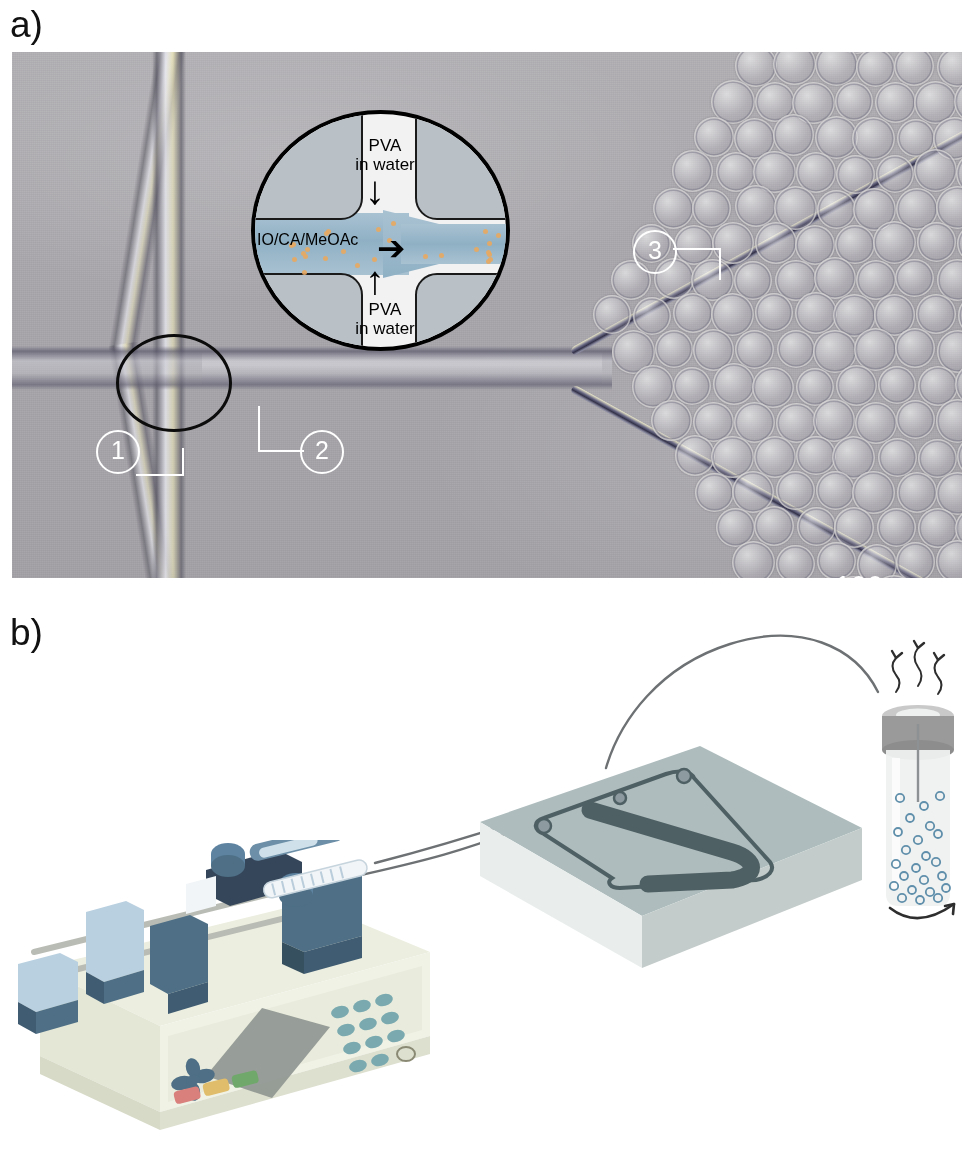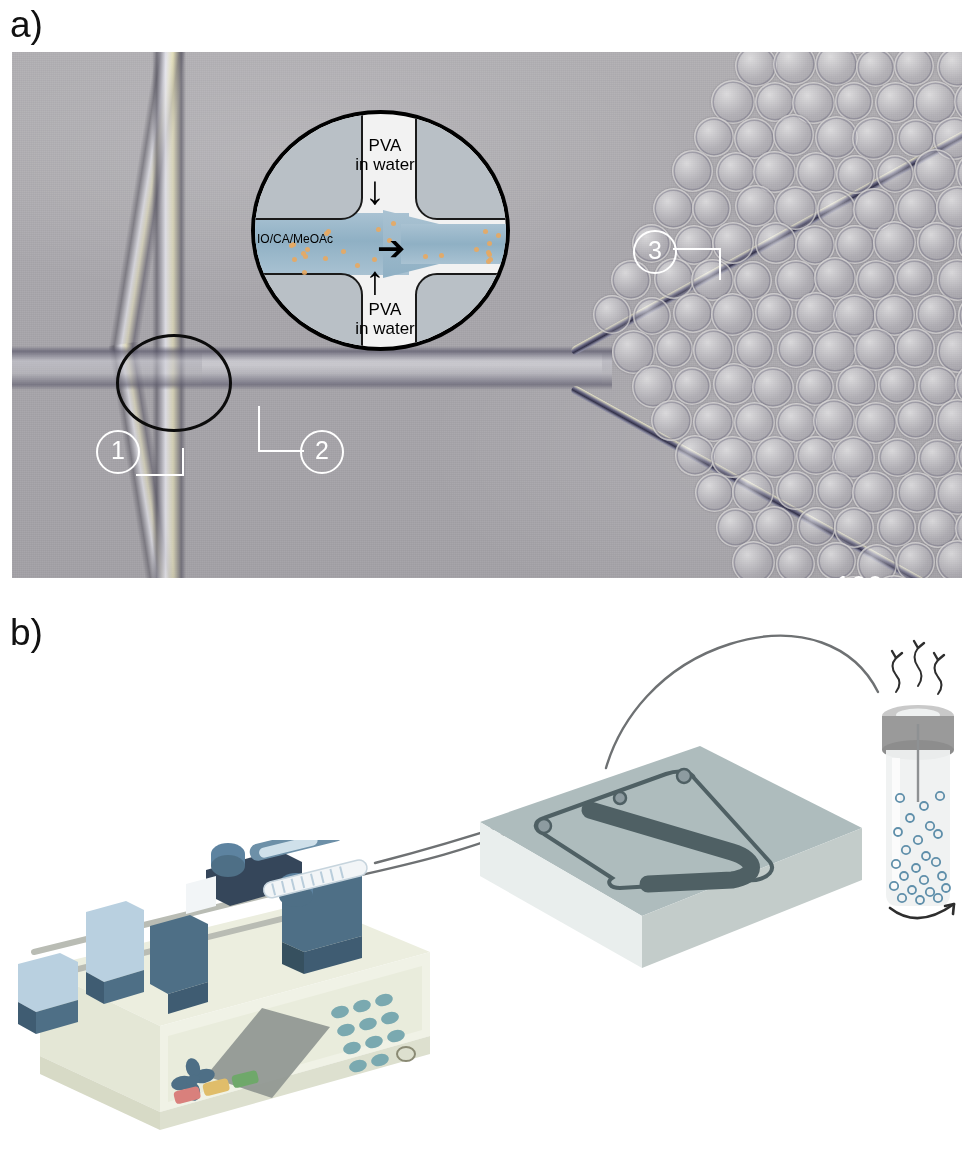--- a/index.html
+++ b/index.html
@@ -86,21 +86,21 @@
      background:linear-gradient(180deg,#a9c2d2 0%,#8fb0c4 45%,#a9c2d2 100%);}
   #stream-neck{position:absolute;left:146px;top:110px;width:118px;height:40px;border-radius:0 12px 12px 0;
      background:linear-gradient(180deg,#a9c2d2 0%,#8fb0c4 50%,#a9c2d2 100%);}
   #stream-curve{position:absolute;left:128px;top:96px;width:60px;height:68px;
      background:linear-gradient(180deg,#a9c2d2,#8fb0c4);
      clip-path:polygon(0 0,100% 22%,100% 78%,0 100%);}
   .dotp{position:absolute;width:5px;height:5px;border-radius:50%;background:#e8a860;opacity:.9;}
   .inset-label{position:absolute;color:#000;font-size:17px;text-align:center;line-height:19px;}
   #lbl-top{left:82px;top:22px;width:96px;}
   #lbl-bot{left:82px;top:186px;width:96px;}
-  #lbl-left{left:2px;top:116px;width:126px;font-size:12px;text-align:left;}
+  #lbl-left{left:2px;top:116px;width:126px;font-size:16px;text-align:left;}
   .iarrow{position:absolute;color:#000;font-size:40px;line-height:40px;font-weight:bold;}
   #arr-down{left:110px;top:56px;}
   #arr-up{left:110px;top:146px;}
   #arr-right{left:122px;top:114px;font-size:34px;}
 
   
   #panel-b{position:absolute;left:0;top:600px;width:974px;height:560px;}
 
   
   #tubing{position:absolute;left:0;top:0;width:974px;height:560px;}

